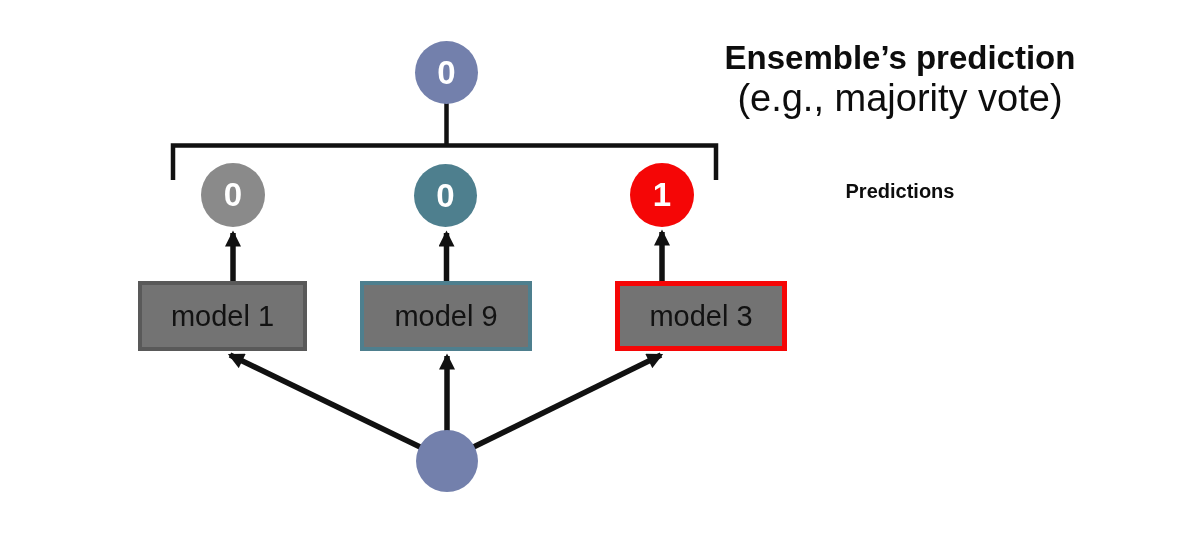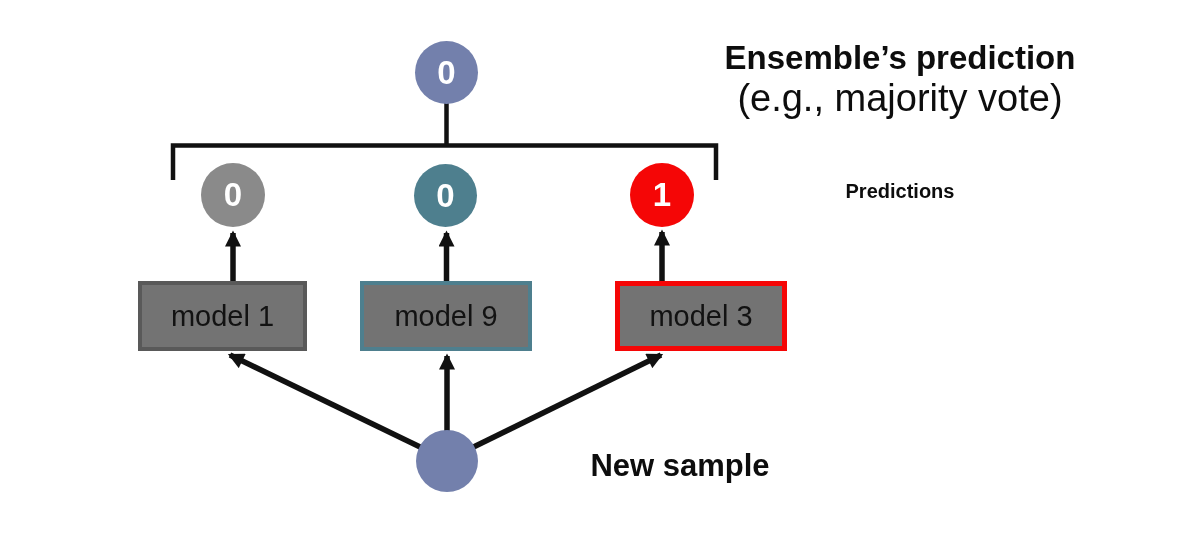--- a/index.html
+++ b/index.html
@@ -117,15 +117,14 @@
 
   <div class="node node-sample"></div>
 
   <div class="caption title-block">
     <div class="title-line">Ensemble’s prediction</div>
     <div class="subtitle-line">(e.g., majority vote)</div>
   </div>
 
   <div class="caption predictions-label">Predictions</div>
 
-  <div class="caption new-sample-label">New sample</div>
 
 </div>
 
 </body></html>

